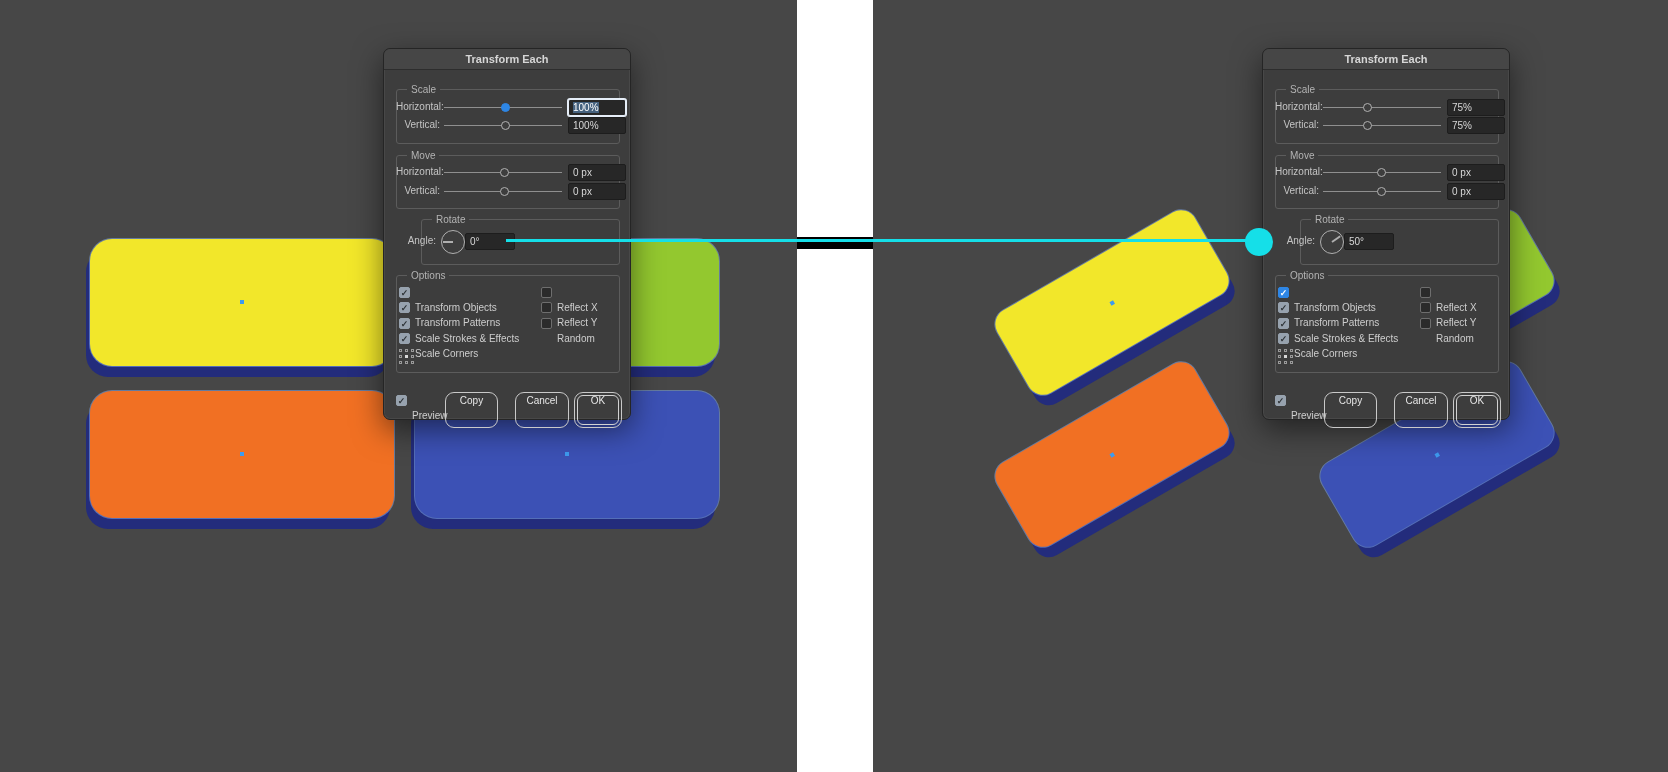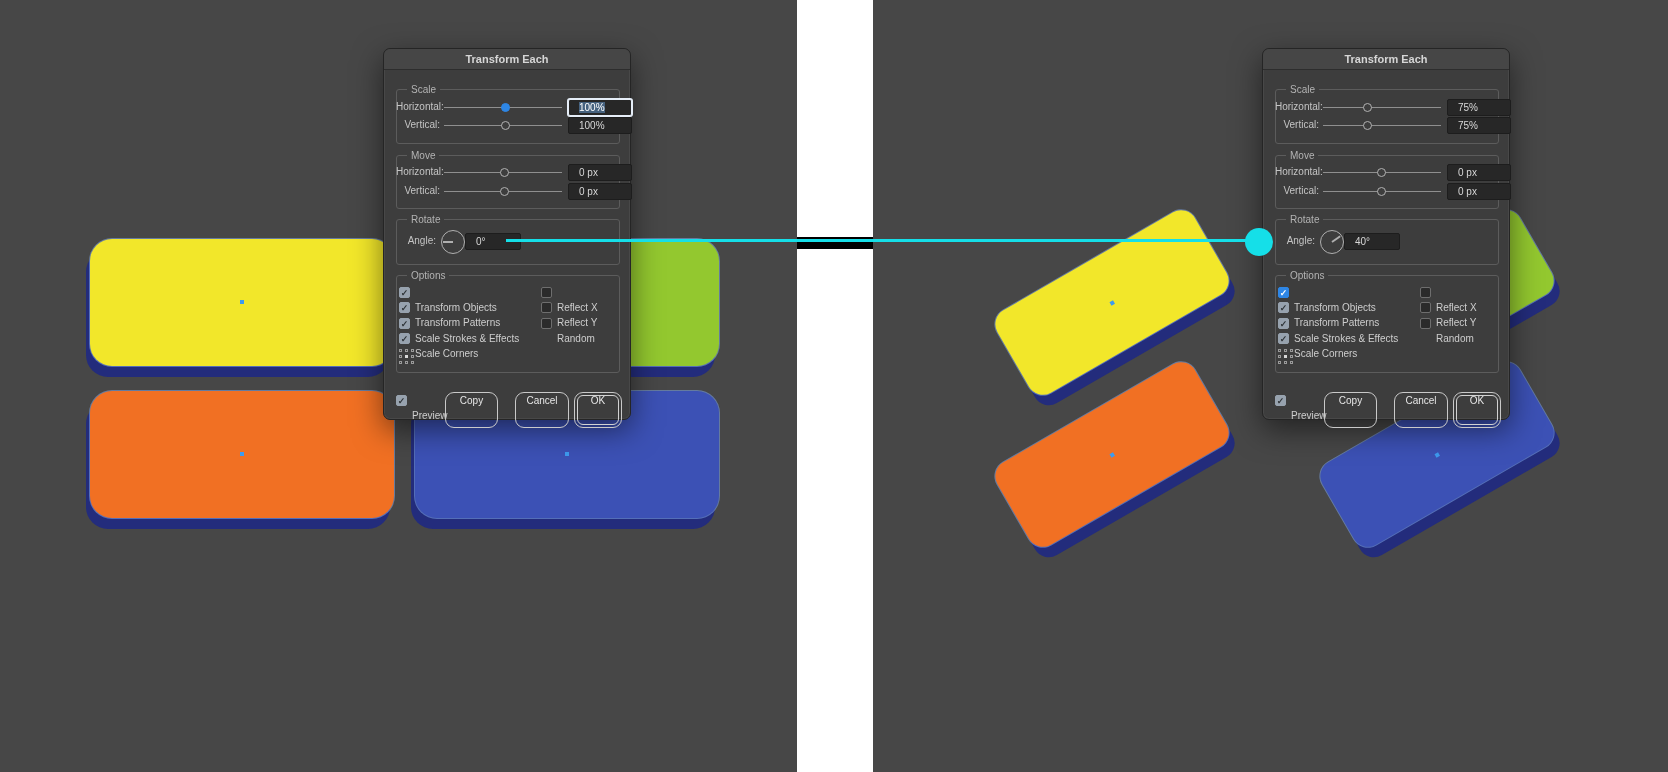--- a/index.html
+++ b/index.html
@@ -23,33 +23,33 @@
           color:#C9C9C9;font-size:10px;}
   .dlg-left{left:383px;}
   .dlg-right{left:1262px;}
   .titlebar{position:absolute;left:0;top:0;right:0;height:20px;background:#464646;
             border-bottom:1px solid #2D2D2D;border-radius:7px 7px 0 0;}
   .title{display:block;text-align:center;line-height:20px;font-size:11px;font-weight:bold;color:#D6D6D6;}
 
   .group{position:absolute;left:12px;right:10px;border:1px solid #5C5C5C;border-radius:3px;}
   .g-scale{top:40px;height:53px;}
   .g-move{top:106px;height:52px;}
-  .g-rotate{top:170px;height:44px;}
+  .g-rotate{top:170px;height:44px;margin-left:25px;}
   .g-options{top:226px;height:96px;}
   .glabel{position:absolute;top:-6px;left:10px;background:#3D3D3D;padding:0 4px;color:#B3B3B3;line-height:11px;}
 
   .row{position:absolute;left:12px;right:12px;height:16px;text-decoration:underline;}
   .rlabel{position:absolute;left:0;top:2px;width:44px;text-align:right;color:#C4C4C4;}
   .track{position:absolute;left:48px;top:8px;width:118px;height:1px;background:#8F8F8F;}
   .knob{position:absolute;top:-4px;width:9px;height:9px;border-radius:50%;
         background:#3D3D3D;border:1px solid #B2B2B2;box-sizing:border-box;margin-left:-4px;}
   .knob.active{background:#2E86E5;border-color:#2E86E5;}
   .field{position:absolute;left:172px;top:0;width:52px;height:15px;background:#272727;
          border:1px solid #1D1D1D;border-radius:2px;color:#D8D8D8;line-height:15px;
-         padding-left:10px;box-sizing:content-box;}
+         padding-left:4px;box-sizing:content-box;}
   .field.focused{border:1px solid #E6EEF8;box-shadow:0 0 0 1px #E6EEF8;}
   .field.focused .selhl{background:#46627F;color:#fff;}
 
   .dial{position:absolute;left:45px;top:-3px;width:22px;height:22px;border:1px solid #AFAFAF;border-radius:50%;}
   .dial .ptr{position:absolute;left:50%;top:50%;width:10px;height:2px;background:#AFAFAF;
              transform-origin:0 50%;margin-top:-1px;}
   .dial-0 .ptr{transform:rotate(180deg);}
   .dial-30 .ptr{transform:rotate(-35deg);}
   .field.small{left:69px;width:44px;}
 
@@ -275,21 +275,21 @@
   </div>
 
   <div class="group g-rotate">
     <span class="glabel">Rotate</span>
   </div>
   <div class="row" style="top:184px;">
     <span class="rlabel" style="width:40px">Angle:</span>
     <div class="dial dial-30">
         <span class="ptr"></span>
       </div>
-    <div class="field small"><span>40°</span></div>
+    <div class="field small"><span>50°</span></div>
   </div>
 
   <div class="group g-options">
     <span class="glabel">Options</span>
   </div>
   <div class="cbrow" style="left:15px;top:238px;">
     <span class="cb checked blue"></span>
     <span class="cblabel">Transform Objects</span>
   </div>
   <div class="cbrow" style="left:15px;top:253px;">

